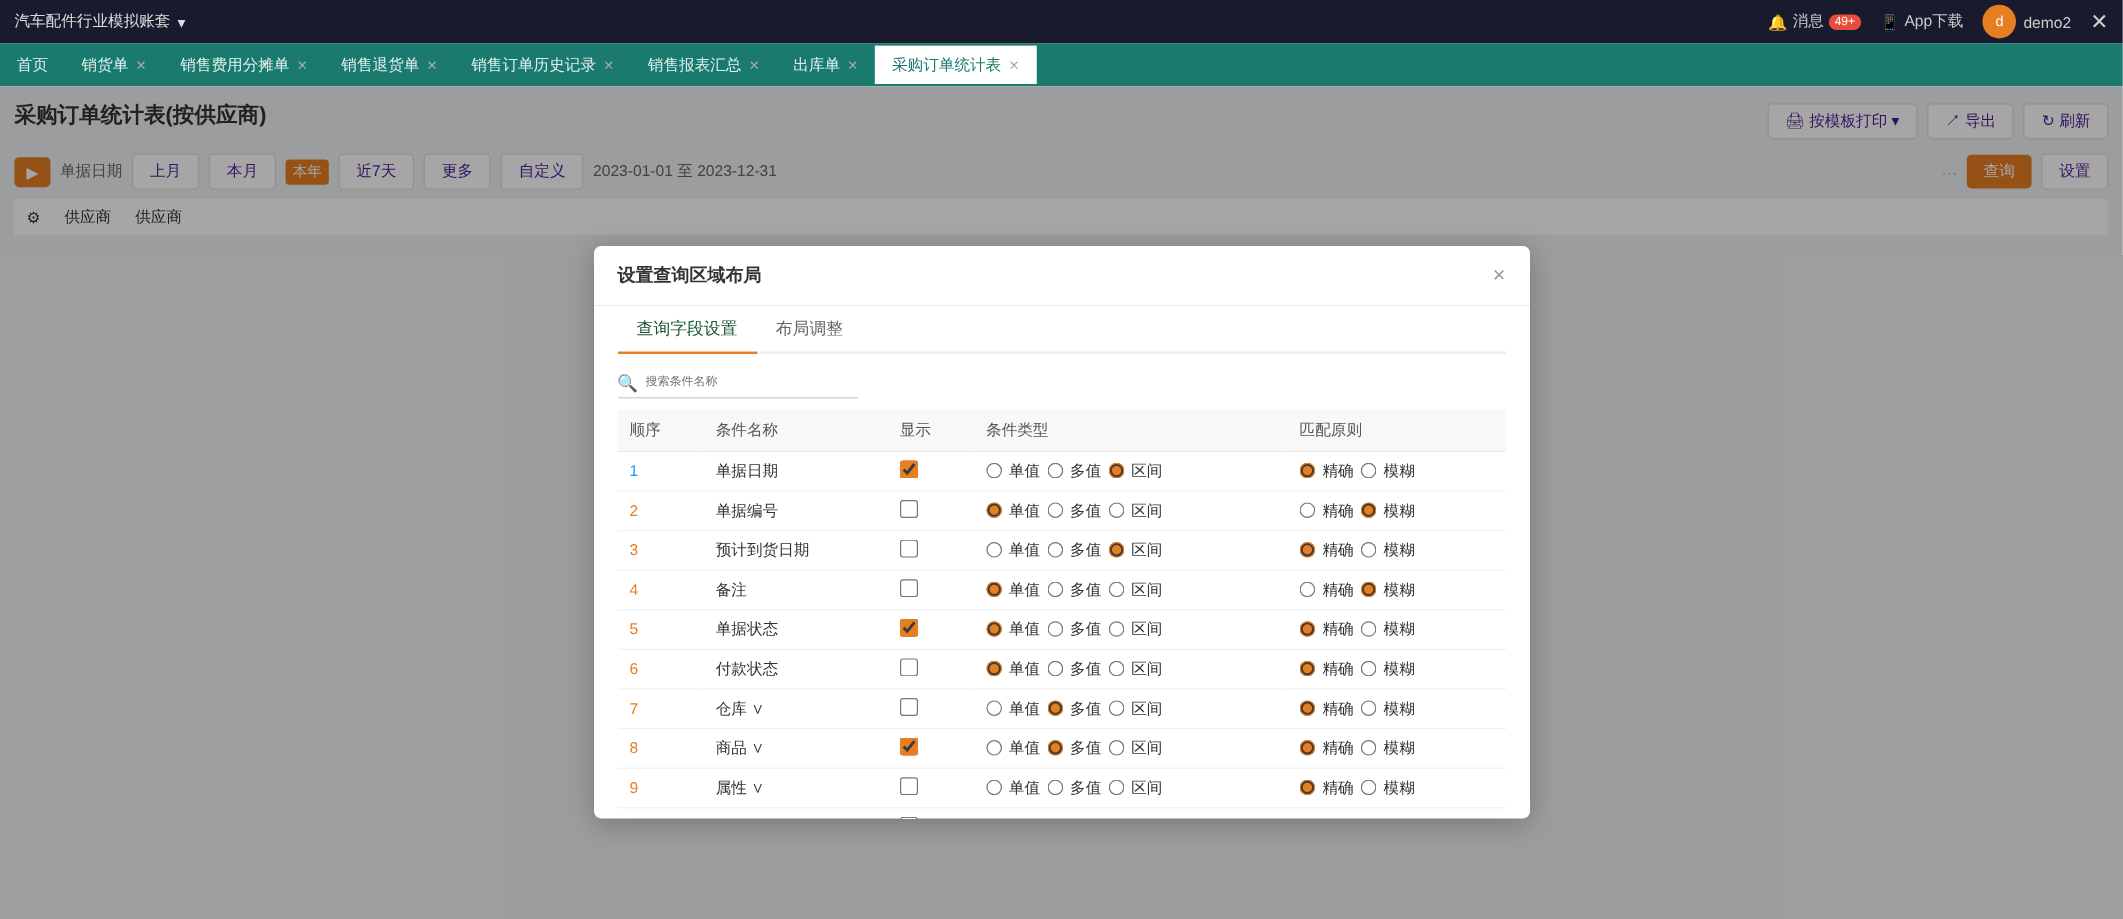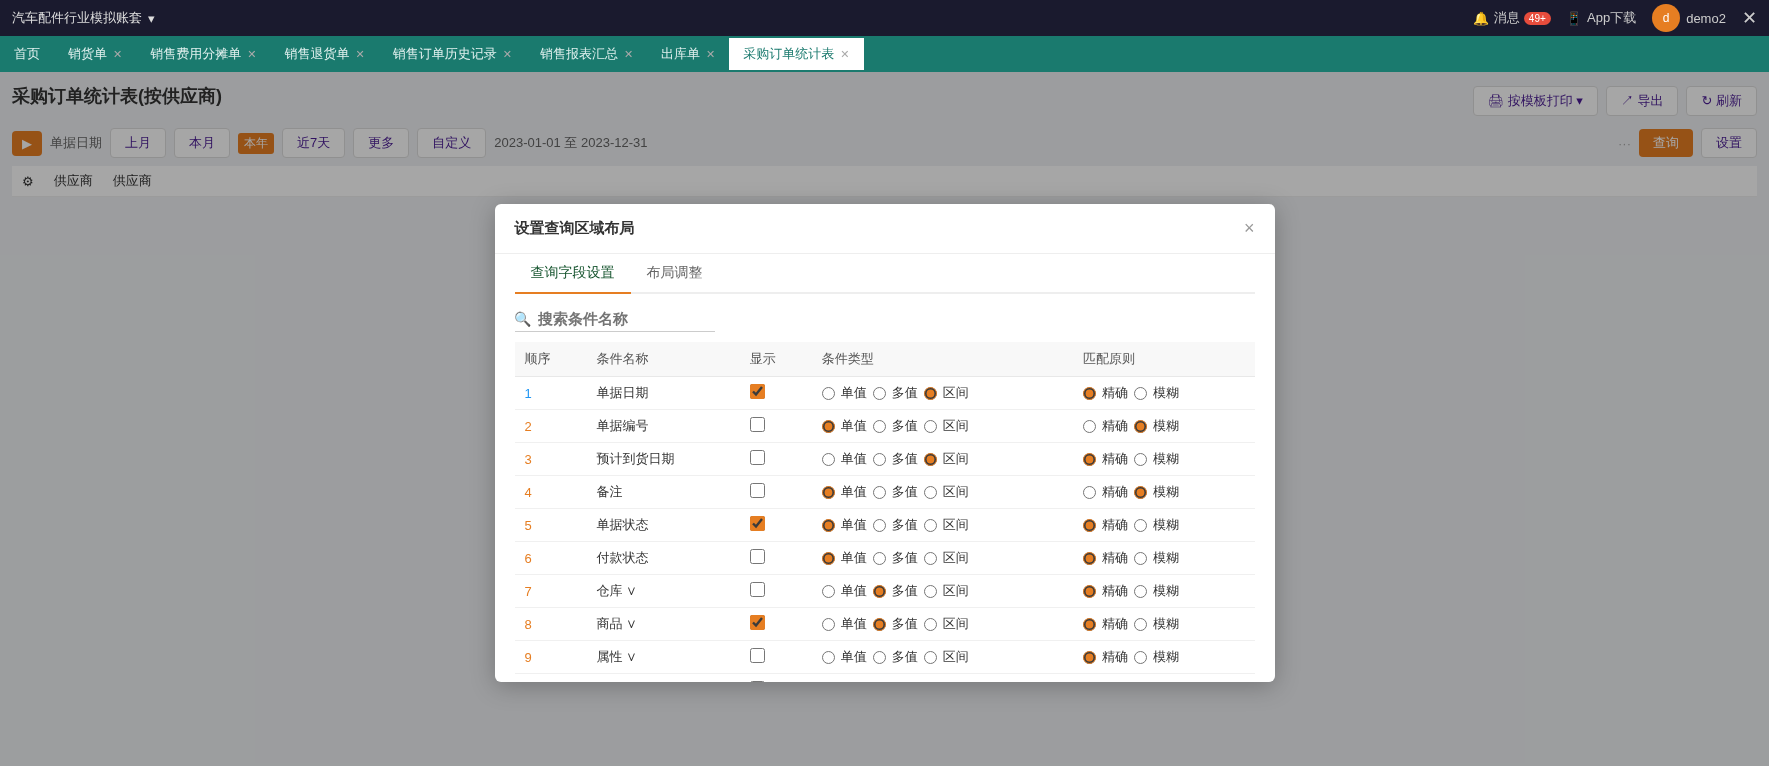--- a/index.html
+++ b/index.html
@@ -95,21 +95,21 @@
     .dialog-close { cursor: pointer; font-size: 18px; color: #999; background: none; border: none; }
     .dialog-body { flex: 1; overflow: hidden; display: flex; flex-direction: column; padding: 0 20px; }
 
     
     .dialog-tabs { display: flex; border-bottom: 2px solid #eee; margin-bottom: 12px; }
     .dialog-tab { padding: 10px 16px; font-size: 14px; cursor: pointer; color: #666; border-bottom: 2px solid transparent; margin-bottom: -2px; }
     .dialog-tab.active { color: #14532d; border-bottom: 2px solid #e67e22; }
 
     
     .search-box { display: flex; align-items: center; border-bottom: 1px solid #ccc; margin-bottom: 10px; padding: 4px 0; gap: 6px; width: 200px; }
-    .search-box input { border: none; outline: none; font-size: 15px; color: #666; width: 160px; background: transparent; font-weight: bold; }
+    .search-box input { border: none; outline: none; font-size: 10px; color: #666; width: 160px; background: transparent; }
     .search-icon { color: #aaa; font-size: 14px; }
 
     
     .cond-table { width: 100%; border-collapse: collapse; font-size: 13px; }
     .cond-table th { background: #f8f8f8; padding: 8px 10px; text-align: left; color: #555; font-weight: normal; border-bottom: 1px solid #e8e8e8; }
     .cond-table td { padding: 7px 10px; border-bottom: 1px solid #f0f0f0; color: #333; vertical-align: middle; }
     .order-num { color: #e67e22; }
     .order-num-blue { color: #2196f3; }
 
     

